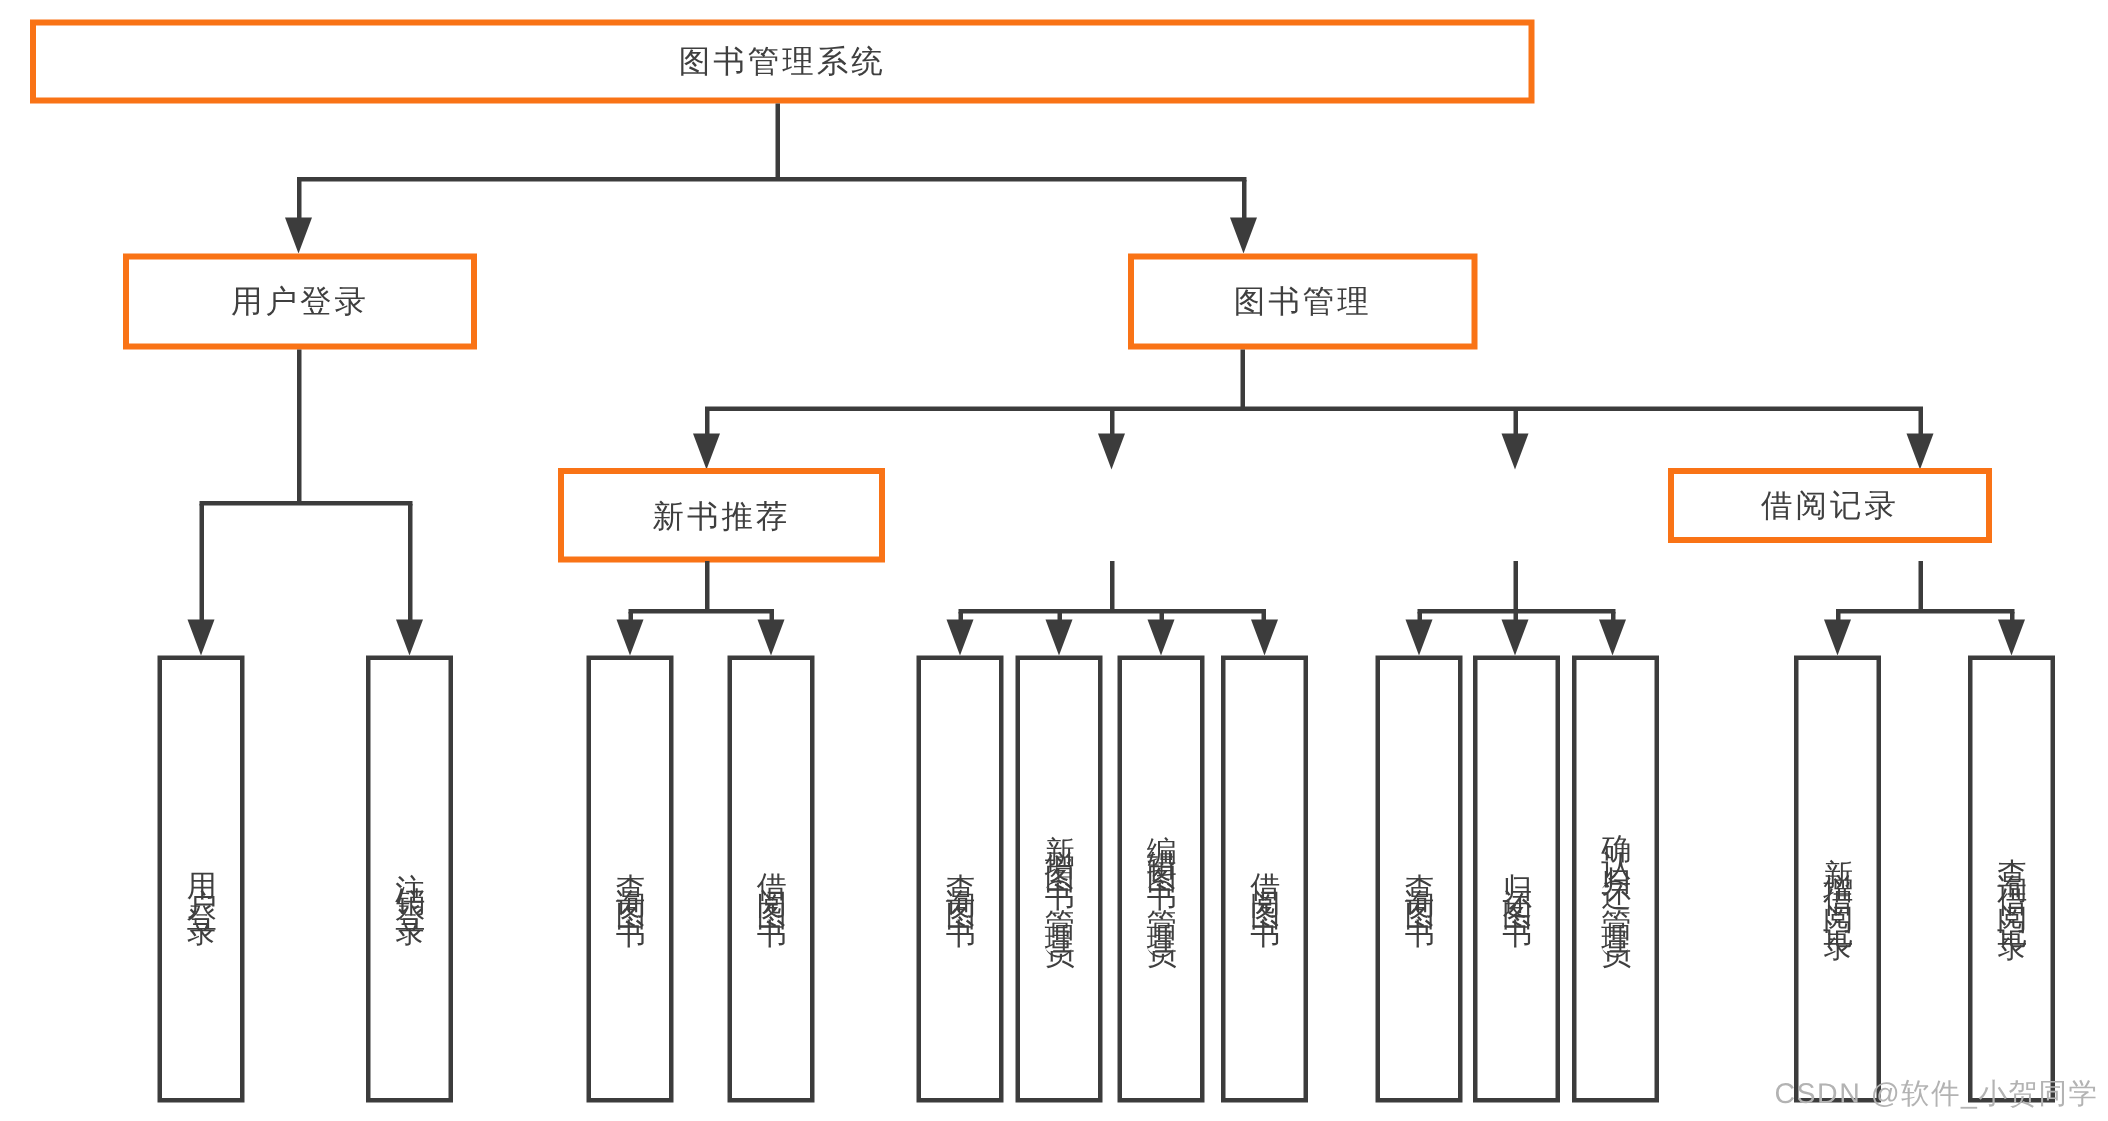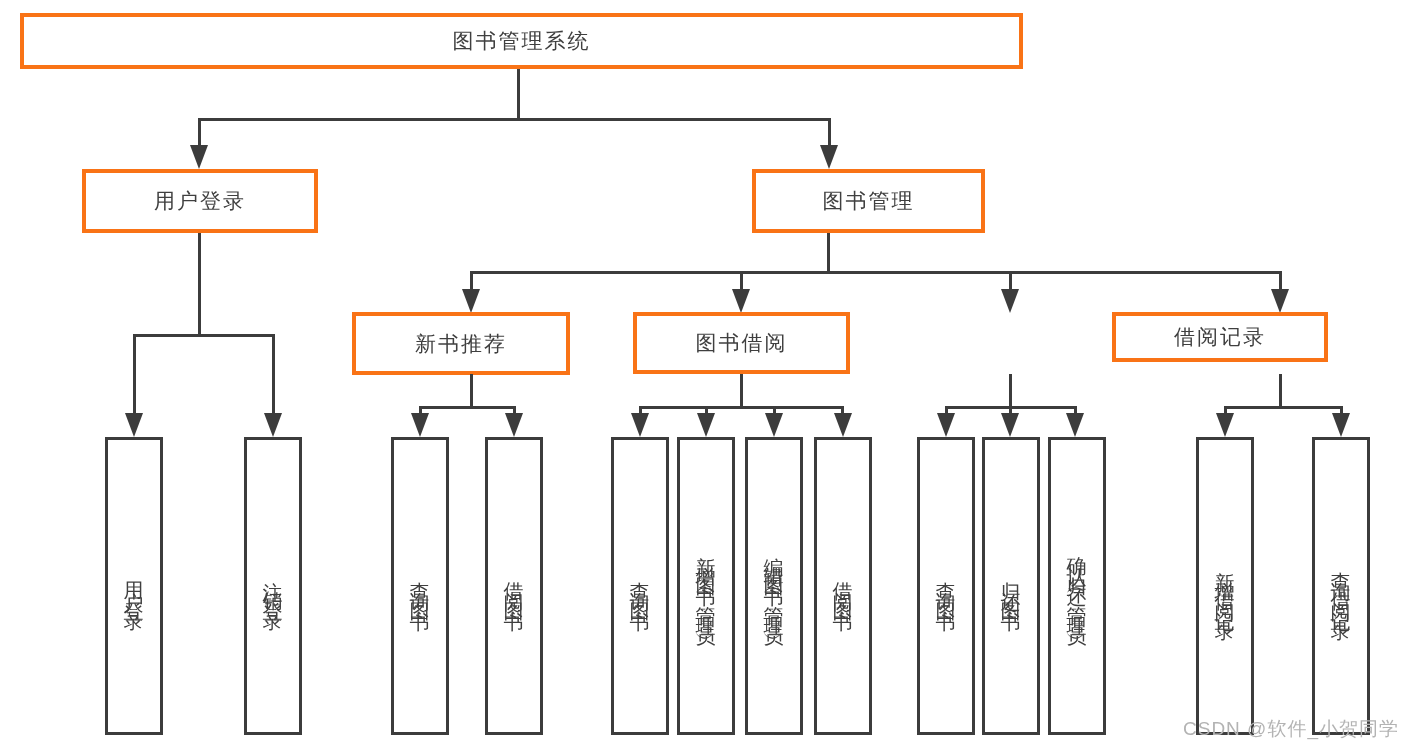--- a/index.html
+++ b/index.html
@@ -80,22 +80,21 @@
   <div class="hl" style="left:470px; top:271px; width:812px;"></div>
   <div class="vl" style="left:470px; top:273px; height:18px;"></div>
   <div class="vl" style="left:740px; top:273px; height:18px;"></div>
   <div class="vl" style="left:1009px; top:273px; height:18px;"></div>
   <div class="vl" style="left:1279px; top:273px; height:18px;"></div>
   <div class="ar" style="left:462px; top:289px;"></div>
   <div class="ar" style="left:732px; top:289px;"></div>
   <div class="ar" style="left:1001px; top:289px;"></div>
   <div class="ar" style="left:1271px; top:289px;"></div>
 
-  <div class="node" style="left:352px; top:312px; width:218px; height:63px;">新书推荐</div>
-  <div class="node" style="left:633px; top:312px; width:217px; height:62px;">图书借阅</div>
+  <div class="node" style="left:372px; top:312px; width:218px; height:63px;">新书推荐</div>
   <div class="node" style="left:1112px; top:312px; width:216px; height:50px;">借阅记录</div>
 
   <div class="vl" style="left:470px; top:374px; height:34px;"></div>
   <div class="hl" style="left:419px; top:406px; width:97px;"></div>
   <div class="vl" style="left:419px; top:408px; height:8px;"></div>
   <div class="vl" style="left:513px; top:408px; height:8px;"></div>
   <div class="ar" style="left:411px; top:413px;"></div>
   <div class="ar" style="left:505px; top:413px;"></div>
 
   <div class="vl" style="left:740px; top:374px; height:34px;"></div>

